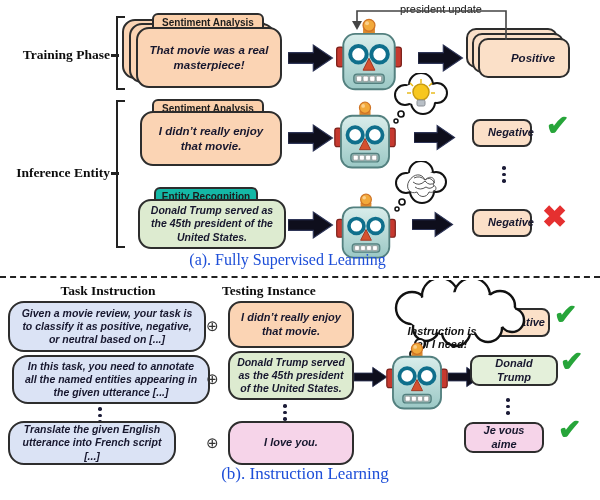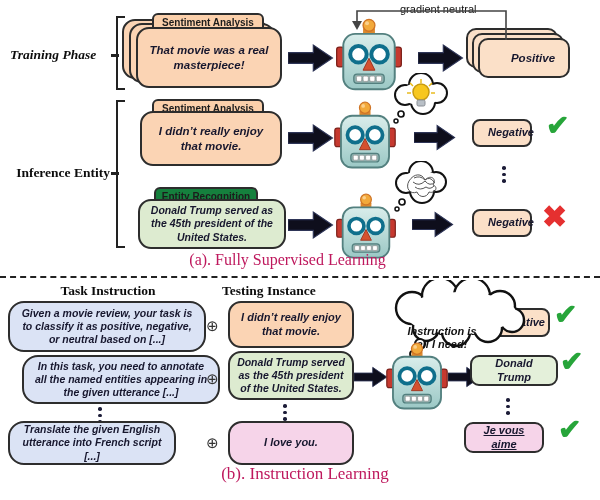--- a/index.html
+++ b/index.html
@@ -10,23 +10,23 @@
         text-align:center;font-style:italic;font-weight:bold;color:#17172e;padding:2px 7px;box-sizing:border-box;
         background:#fff;line-height:1.25;}
   .peach{background:#fbd4b4;}
   .peach-lt{background:#fbe0c8;padding-left:25px;}
   .greenc{background:#ddebd0;}
   .green-lt{background:#e4f0da;}
   .bluec{background:#dbe3f5;border-radius:16px;}
   .pinkc{background:#f6d4e9;border-radius:14px;}
   .tab{position:absolute;border:2px solid #2d2d2d;border-radius:6px;font-weight:bold;font-size:10px;
        color:#1c1c1c;text-align:center;box-sizing:border-box;padding-top:2px;background:#fbd0ab;}
-  .tab-green{background:#15803d;}
+  .tab-green{background:#14b8a6;}
   .hdr{font-family:"Liberation Serif",serif;font-weight:bold;font-size:13.5px;color:#0d0d0d;}
-  .cap{font-family:"Liberation Serif",serif;font-size:16px;color:#be185d;text-align:center;}
+  .cap{font-family:"Liberation Serif",serif;font-size:16px;color:#1d4ed8;text-align:center;}
   .bracket{width:9px;border-left:2.5px solid #222;border-top:2.5px solid #222;border-bottom:2.5px solid #222;box-sizing:border-box;}
   .tick{width:8px;height:2.5px;background:#222;}
   .check{color:#27a53a;font-weight:bold;line-height:1;}
   .cross{color:#e53030;font-weight:bold;line-height:1;}
   .plus{font-size:15px;color:#333;line-height:1;}
   .vdots{display:flex;flex-direction:column;gap:3px;}
   .vdots i{width:3.5px;height:3.5px;border-radius:50%;background:#1c1c38;}
   .small-note{font-size:11px;color:#111;}
   .divider{width:600px;border-top:2.5px dashed #222;}
   .bubble-text{font-size:11px;font-style:italic;font-weight:bold;color:#111;text-align:center;line-height:1.2;margin-top:30px;}
@@ -109,21 +109,21 @@
           <circle cx="72" cy="52" r="14"></circle>
             <circle cx="42" cy="48" r="13"></circle>
         </g>
         <ellipse cx="76" cy="33" rx="56" ry="21" fill="#fff"></ellipse>
         <circle cx="36" cy="64" r="5" fill="#fff" stroke="#111" stroke-width="2.2"></circle>
         <circle cx="29" cy="74" r="3" fill="#fff" stroke="#111" stroke-width="1.8"></circle>
       </symbol>
     </defs>
   </svg>
 
-  <div class="hdr abs" style="left:10px;top:47px;width:100px;text-align:left;font-style:italic;">Training Phase</div>
+  <div class="hdr abs" style="left:10px;top:47px;width:100px;text-align:right;">Training Phase</div>
   <div class="tick abs" style="left:111px;top:54px;"></div>
   <div class="bracket abs" style="left:116px;top:16px;height:74px;"></div>
 
   <div class="card peach abs" style="left:122px;top:19px;width:146px;height:60px;"></div>
   <div class="card peach abs" style="left:129px;top:23px;width:146px;height:60px;"></div>
   <div class="tab abs" style="left:152px;top:13px;width:112px;height:20px;">Sentiment Analysis</div>
   <div class="card peach abs" style="left:136px;top:27px;width:146px;height:61px;font-size:11.5px;">That movie was a real masterpiece!</div>
 
   <svg class="abs" style="left:288px;top:42px;width:46px;height:32px;">
       <use href="#arrowR"></use>
@@ -132,21 +132,21 @@
       <use href="#robot"></use>
     </svg>
   <svg class="abs" style="left:418px;top:42px;width:46px;height:32px;">
       <use href="#arrowR"></use>
     </svg>
 
   <div class="card peach-lt abs" style="left:466px;top:28px;width:92px;height:40px;border-radius:10px;"></div>
   <div class="card peach-lt abs" style="left:472px;top:33px;width:92px;height:40px;border-radius:10px;"></div>
   <div class="card peach-lt abs" style="left:478px;top:38px;width:92px;height:40px;font-size:11.5px;border-radius:10px;">Positive</div>
 
-  <div class="small-note abs" style="left:400px;top:3px;">gradient neutral</div>
+  <div class="small-note abs" style="left:400px;top:3px;">president update</div>
   <svg class="abs" style="left:0;top:0;width:600px;height:60px;">
     <polyline points="506,40 506,11 357,11 357,22" fill="none" stroke="#444" stroke-width="1.6"></polyline>
     <polygon points="352,21 362,21 357,30" fill="#444"></polygon>
   </svg>
 
   <div class="hdr abs" style="left:8px;top:165px;width:102px;text-align:right;">Inference Entity</div>
   <div class="tick abs" style="left:111px;top:172px;"></div>
   <div class="bracket abs" style="left:116px;top:100px;height:148px;"></div>
 
   <div class="tab abs" style="left:152px;top:99px;width:112px;height:19px;">Sentiment Analysis</div>
@@ -199,21 +199,21 @@
   <span class="plus abs" style="left:206px;top:318px;">⊕</span>
   <div class="card peach abs" style="left:228px;top:301px;width:126px;height:47px;font-size:11px;">I didn’t really enjoy that movie.</div>
   <div class="card peach-lt abs" style="left:476px;top:308px;width:74px;height:29px;font-size:11px;border-radius:8px;">Negative</div>
   <span class="check abs" style="left:554px;top:301px;font-size:28px;">✔</span>
 
   <svg class="abs" style="left:384px;top:280px;width:150px;height:80px;">
       <use href="#speechCloud"></use>
     </svg>
   <div class="bubble-text abs" style="left:400px;top:295px;width:84px;">Instruction is all I need!</div>
 
-  <div class="card bluec abs" style="left:22px;top:355px;width:198px;height:49px;font-size:10.5px;">In this task, you need to annotate all the named entities appearing in the given utterance [...]</div>
+  <div class="card bluec abs" style="left:12px;top:355px;width:198px;height:49px;font-size:10.5px;">In this task, you need to annotate all the named entities appearing in the given utterance [...]</div>
   <span class="plus abs" style="left:206px;top:371px;">⊕</span>
   <div class="card greenc abs" style="left:228px;top:351px;width:126px;height:49px;font-size:10.5px;">Donald Trump served as the 45th president of the United States.</div>
   <svg class="abs" style="left:354px;top:364px;width:34px;height:26px;">
       <use href="#arrowR"></use>
     </svg>
   <svg class="abs" style="left:386px;top:342px;width:62px;height:69px;">
       <use href="#robot"></use>
     </svg>
   <svg class="abs" style="left:448px;top:364px;width:34px;height:26px;">
       <use href="#arrowR"></use>
@@ -233,18 +233,18 @@
     </div>
   <div class="vdots abs" style="left:506px;top:398px;">
       <i></i>
       <i></i>
       <i></i>
     </div>
 
   <div class="card bluec abs" style="left:8px;top:421px;width:168px;height:44px;font-size:10.5px;">Translate the given English utterance into French script [...]</div>
   <span class="plus abs" style="left:206px;top:435px;">⊕</span>
   <div class="card pinkc abs" style="left:228px;top:421px;width:126px;height:44px;font-size:11px;">I love you.</div>
-  <div class="card pinkc abs" style="left:464px;top:422px;width:80px;height:31px;font-size:11px;border-radius:9px;text-decoration:underline;">Je vous aime</div>
+  <div class="card pinkc abs" style="left:464px;top:422px;width:80px;height:31px;font-size:11px;border-radius:9px;">Je vous aime</div>
   <span class="check abs" style="left:558px;top:416px;font-size:28px;">✔</span>
 
   <div class="cap abs" style="left:0;top:464px;width:610px;font-size:17px;">(b). Instruction Learning</div>
 
 </div>
 
 </body></html>

